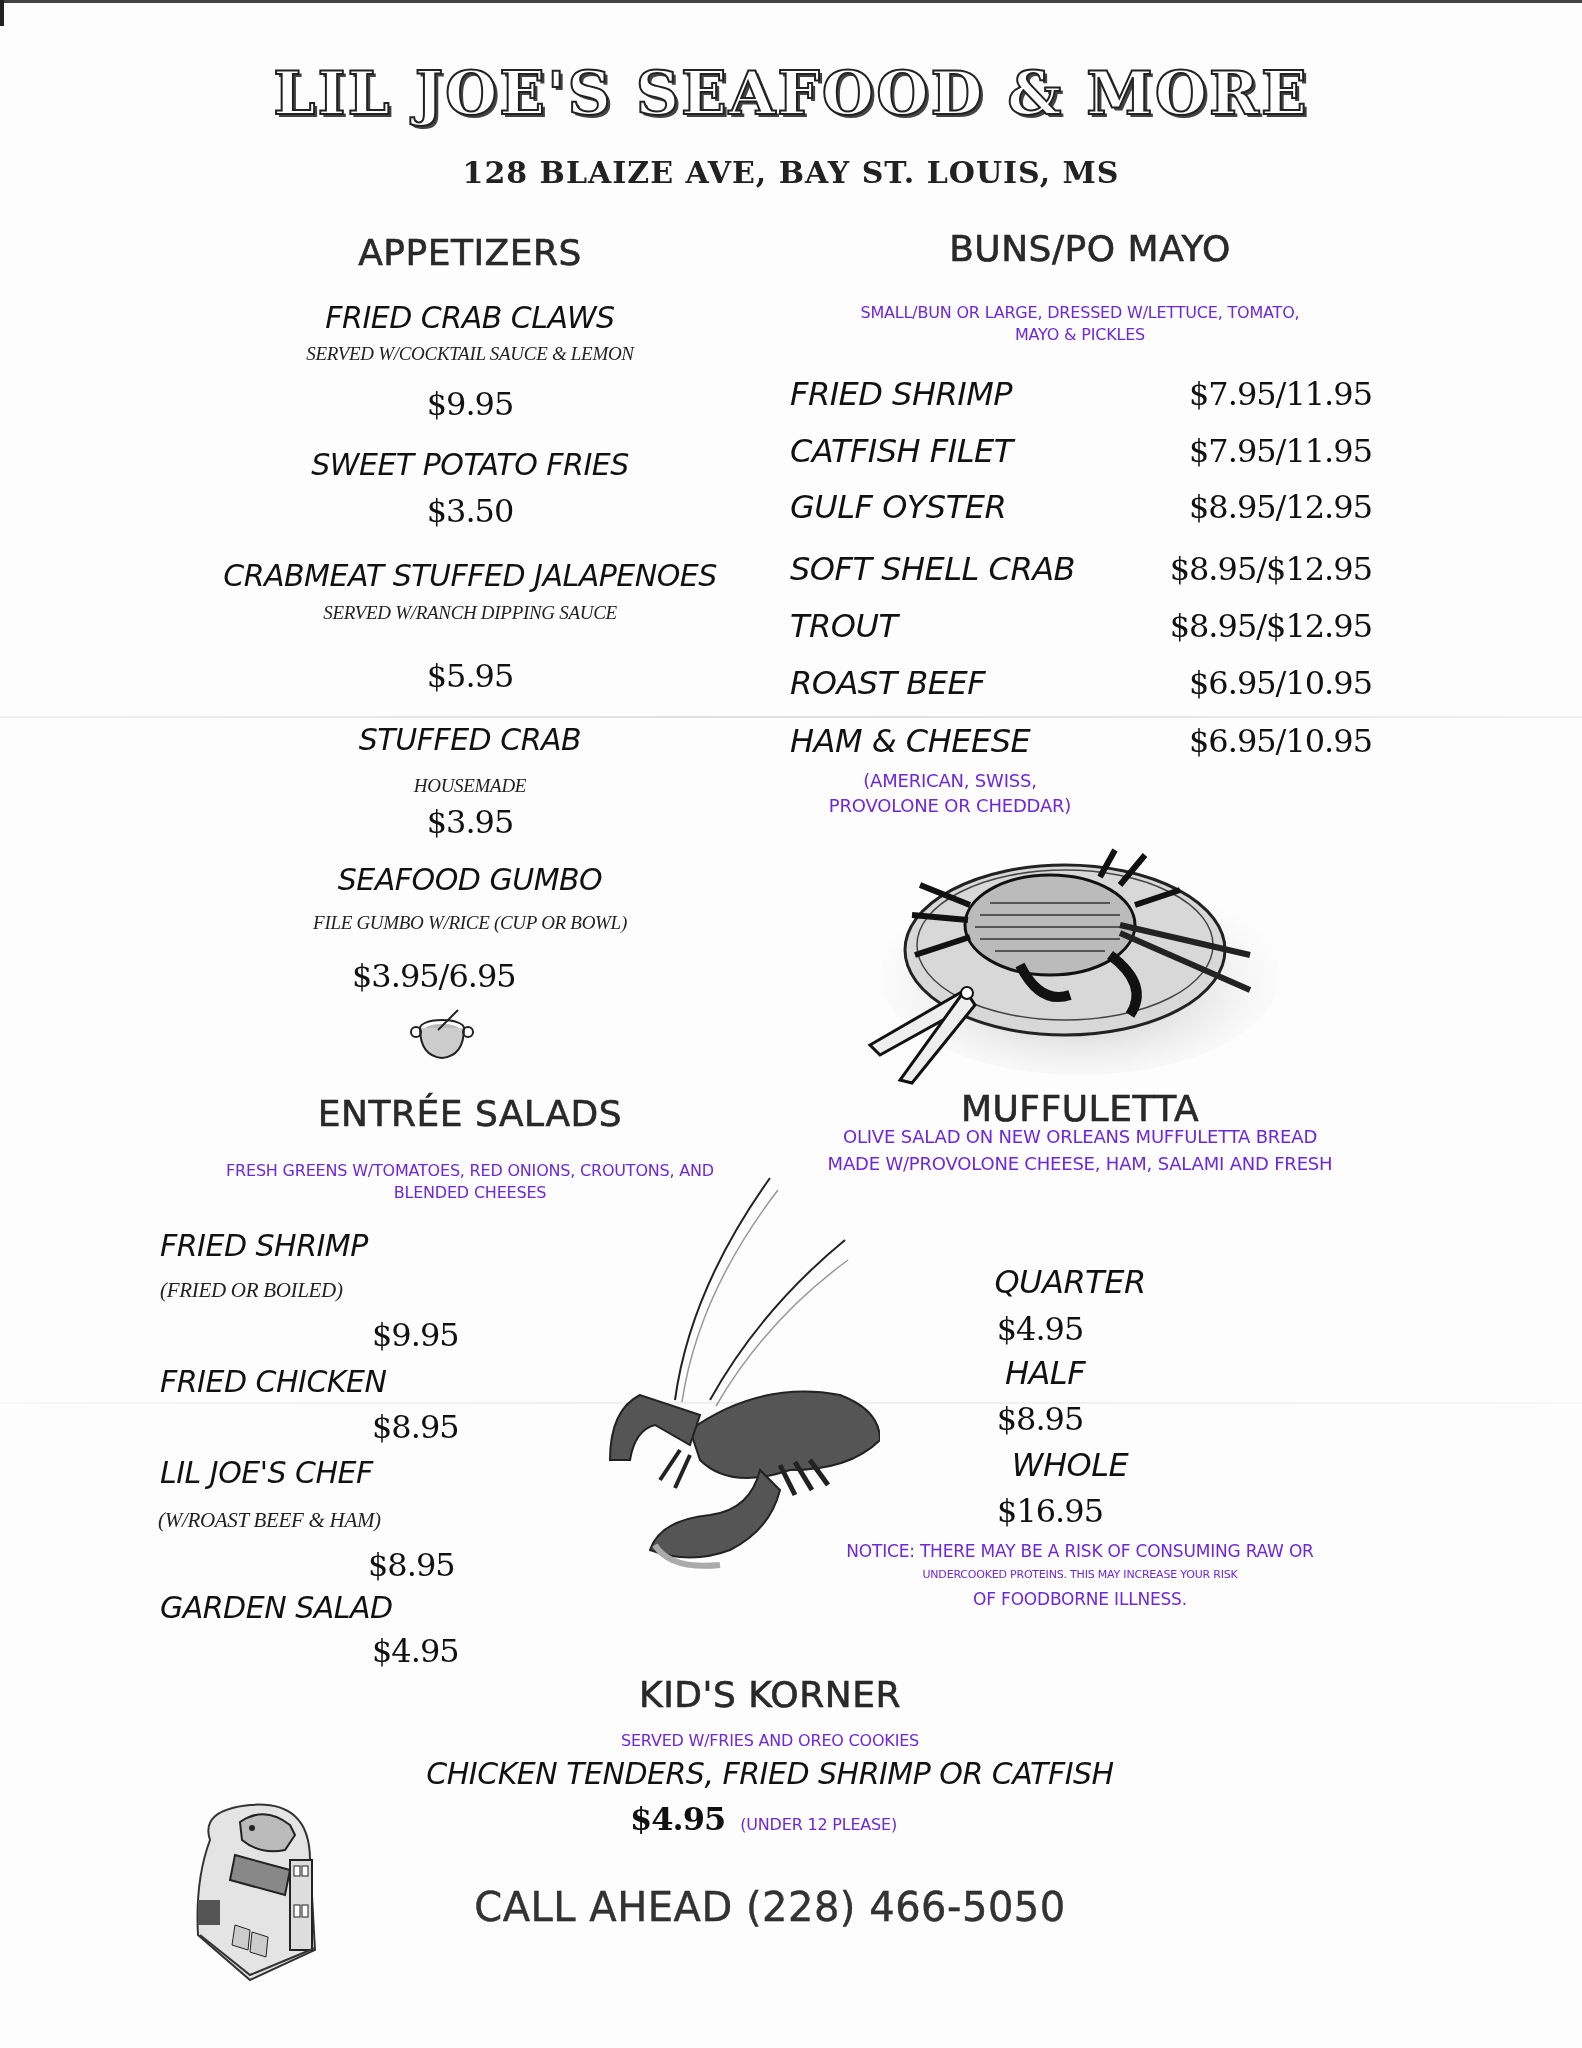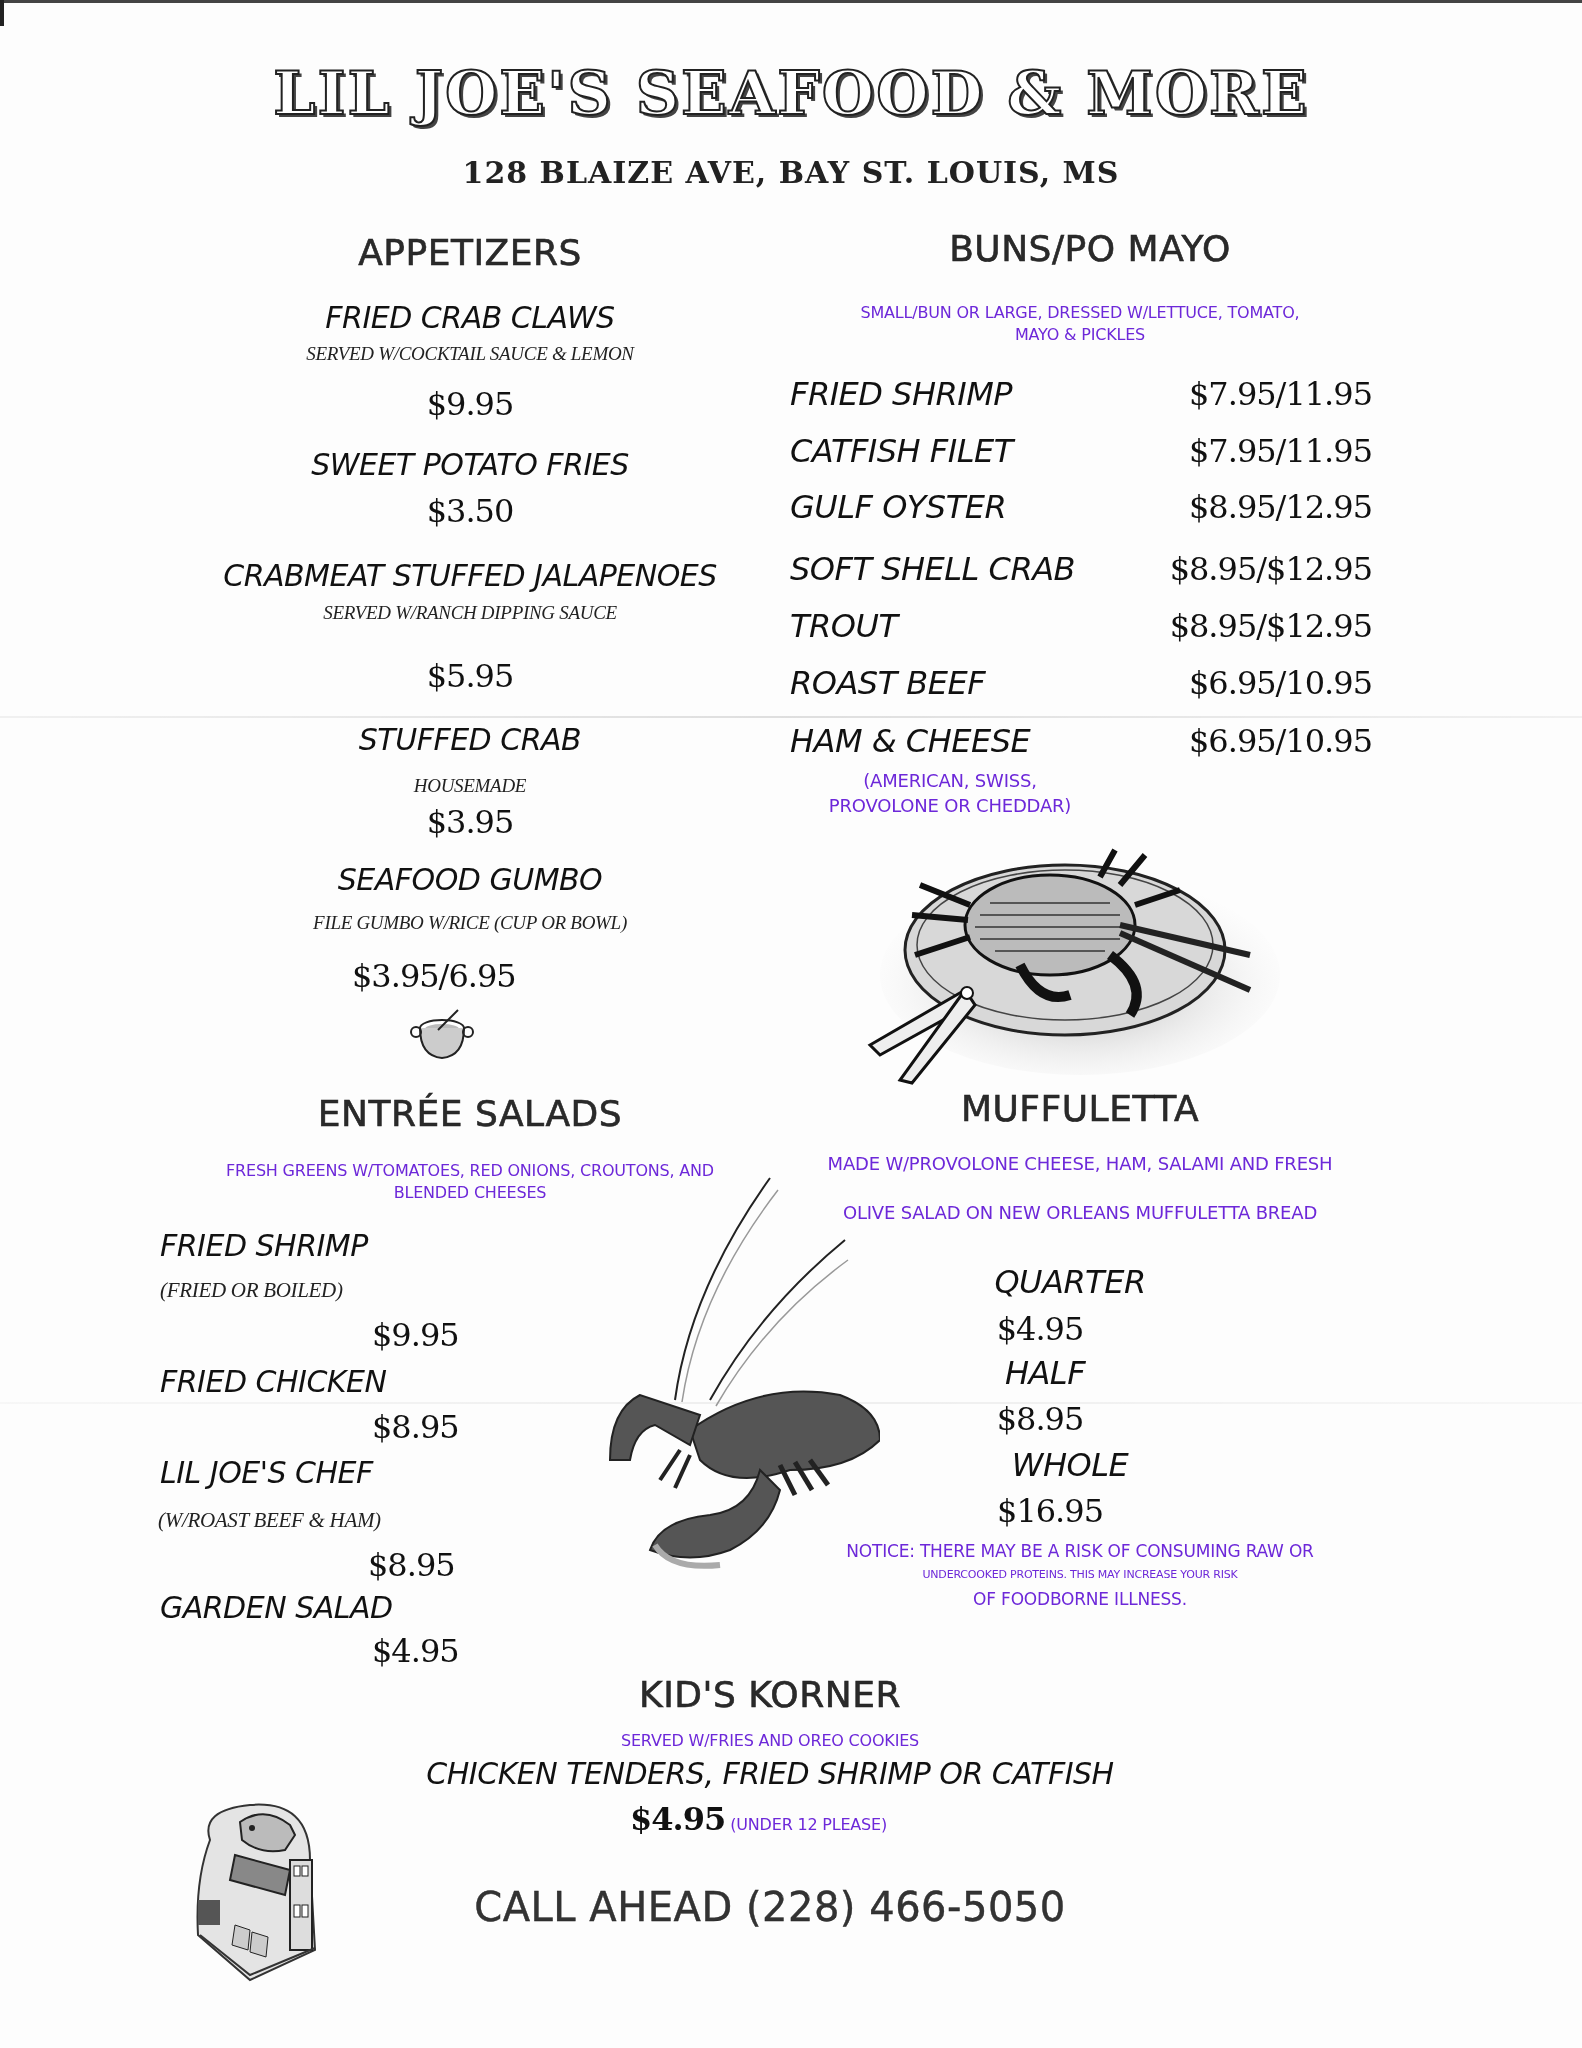--- a/index.html
+++ b/index.html
@@ -187,41 +187,41 @@
         <line x1="215" y1="292" x2="232" y2="320"></line>
       <line x1="230" y1="290" x2="248" y2="315"></line>
     </g>
     <path d="M100 280 L80 310 M110 285 L95 318" stroke="#222" stroke-width="4"></path>
   </svg>
 </div>
 
 <section>
   <div class="abs section-head center" style="left:860px;width:440px;top:1088px">MUFFULETTA</div>
   <div class="abs small-desc center" style="left:790px;width:580px;top:1153px;font-size:18px">MADE W/PROVOLONE CHEESE, HAM, SALAMI AND FRESH</div>
-  <div class="abs small-desc center" style="left:790px;width:580px;top:1202px;font-size:18px">OLIVE SALAD ON NEW ORLEANS MUFFULETTA BREAD</div>
+  <div class="abs small-desc center" style="left:790px;width:580px;top:1126px;font-size:18px">OLIVE SALAD ON NEW ORLEANS MUFFULETTA BREAD</div>
 
   <div class="abs item-name center" style="left:870px;width:400px;top:1263px;font-size:32px">QUARTER</div>
   <div class="abs price center" style="left:870px;width:340px;top:1310px">$4.95</div>
   <div class="abs item-name center" style="left:870px;width:350px;top:1354px;font-size:32px">HALF</div>
   <div class="abs price center" style="left:870px;width:340px;top:1400px">$8.95</div>
   <div class="abs item-name center" style="left:870px;width:400px;top:1446px;font-size:32px">WHOLE</div>
   <div class="abs price center" style="left:870px;width:360px;top:1492px">$16.95</div>
 
   <div class="abs small-desc center" style="left:790px;width:580px;top:1540px;font-size:17px">NOTICE: THERE MAY BE A RISK OF CONSUMING RAW OR</div>
   <div class="abs small-desc center" style="left:790px;width:580px;top:1564px;font-size:11px">UNDERCOOKED PROTEINS. THIS MAY INCREASE YOUR RISK</div>
   <div class="abs small-desc center" style="left:790px;width:580px;top:1588px;font-size:17px">OF FOODBORNE ILLNESS.</div>
 </section>
 
 <section>
   <div class="abs section-head center" style="left:500px;width:540px;top:1674px">KID'S KORNER</div>
   <div class="abs small-desc center" style="left:500px;width:540px;top:1730px">SERVED W/FRIES AND OREO COOKIES</div>
   <div class="abs item-name center" style="left:380px;width:780px;top:1756px;font-style:italic">CHICKEN TENDERS, FRIED SHRIMP OR CATFISH</div>
   <div class="abs" style="left:630px;top:1800px;white-space:nowrap">
     <span class="price" style="font-weight:bold;font-size:32px">$4.95</span>
-    <span class="small-desc" style="">(UNDER 12 PLEASE)</span>
+    <span class="small-desc" style="margin-left:10px">(UNDER 12 PLEASE)</span>
   </div>
 </section>
 
 <div class="abs" style="left:190px;top:1800px;width:140px;height:185px">
   <svg width="140" height="185" viewBox="0 0 140 185">
     <path d="M20 40 Q10 10 60 5 Q120 0 120 60 L125 150 L60 180 L8 135 Q5 80 20 40 Z" fill="#e4e4e4" stroke="#333" stroke-width="2"></path>
     <path d="M50 22 Q75 5 100 25 L105 35 L95 50 Q70 55 52 40 Z" fill="#bbb" stroke="#222" stroke-width="2"></path>
     <circle cx="62" cy="28" r="3" fill="#222"></circle>
     <path d="M45 55 L100 70 L95 95 L40 80 Z" fill="#888" stroke="#222" stroke-width="2"></path>
     <rect x="100" y="60" width="22" height="90" fill="#ddd" stroke="#222" stroke-width="2"></rect>

